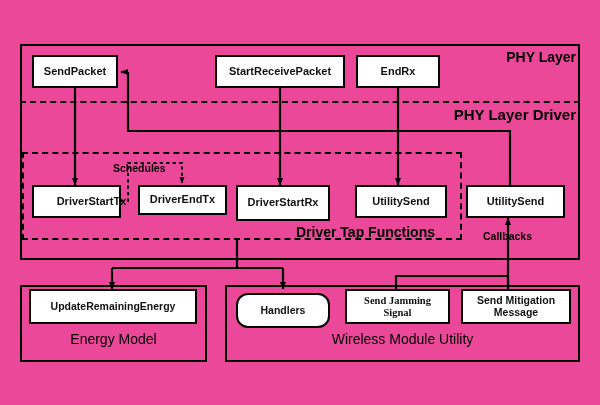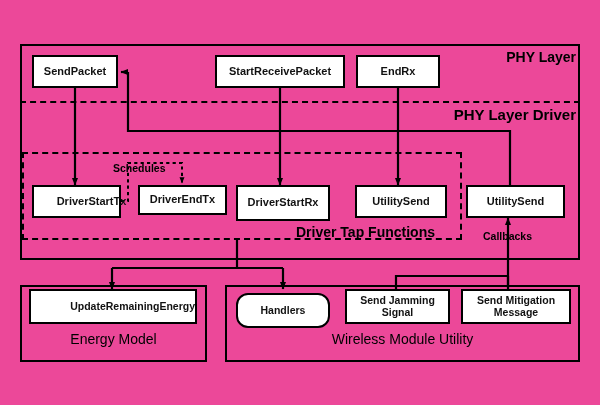--- a/index.html
+++ b/index.html
@@ -96,31 +96,31 @@
     <span>UtilitySend</span>
   </div>
   <div class="node drv" style="left:466px;top:185px;width:99px;height:33px;">
     <span>UtilitySend</span>
   </div>
 
   <div class="edge-label" style="left:113px;top:162px;">Schedules</div>
   <div class="edge-label" style="left:483px;top:230px;">Callbacks</div>
 
   <div class="panel" style="left:20px;top:285px;width:187px;height:77px;"></div>
-  <div class="node leaf" style="left:29px;top:289px;width:168px;height:35px;justify-content:flex-end;">
+  <div class="node leaf" style="left:29px;top:289px;width:168px;height:35px;">
     <span>UpdateRemainingEnergy</span>
   </div>
   <div class="panel-title" style="left:20px;top:331px;width:187px;">Energy Model</div>
 
   <div class="panel" style="left:225px;top:285px;width:355px;height:77px;"></div>
   <div class="node leaf" style="left:236px;top:293px;width:94px;height:35px;border-radius:12px;">
     <span>Handlers</span>
   </div>
   <div class="node leaf" style="left:345px;top:289px;width:105px;height:35px;white-space:pre-line;">
-    <span style="white-space:pre-line;">Send Jamming
+    <span style="white-space:pre-line;font-family:Liberation Serif, serif;">Send Jamming
 Signal</span>
   </div>
   <div class="node leaf" style="left:461px;top:289px;width:110px;height:35px;white-space:pre-line;">
     <span style="white-space:pre-line;">Send Mitigation
 Message</span>
   </div>
   <div class="panel-title" style="left:225px;top:331px;width:355px;">Wireless Module Utility</div>
 
 </div>
 

